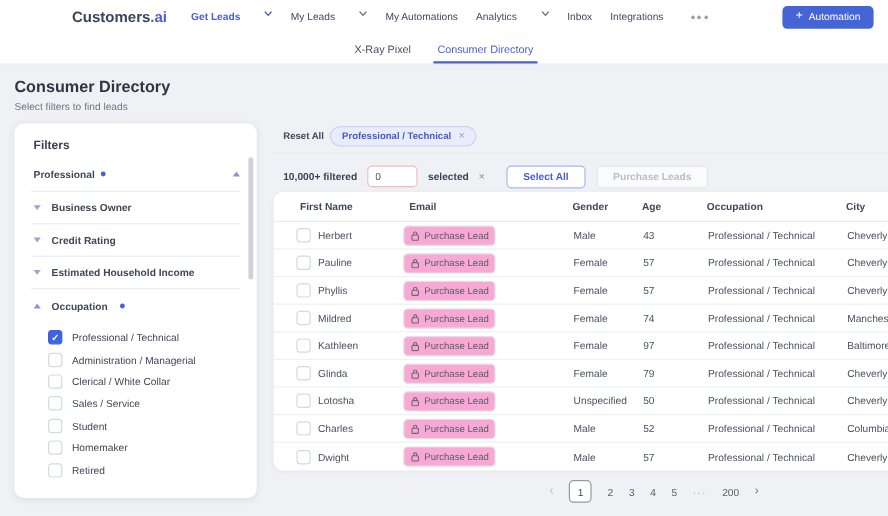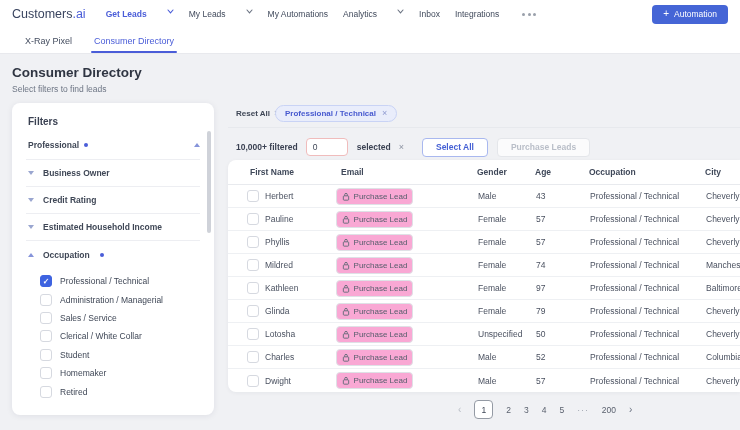--- a/index.html
+++ b/index.html
@@ -4,35 +4,35 @@
 <style>
   * { margin:0; padding:0; box-sizing:border-box; }
   html,body { width:740px; height:430px; }
   body {
     position:relative; font-family:"Liberation Sans", sans-serif;
     background:#f0f1f4; overflow:hidden; color:#454e5e;
   }
   
   .navbar { position:absolute; top:0; left:0; right:0; height:28px; background:#fff;
     display:flex; align-items:center; padding:0 12px; z-index:3; }
-  .logo { font-size:12.5px; font-weight:normal; color:#39445f; }
+  .logo { font-size:12.5px; font-weight:bold; color:#39445f;margin-left:48px; }
   .logo .suffix { color:#4a5dd8; }
   .nav-items { display:flex; align-items:center; gap:15px; margin-left:20px; font-size:8.5px; color:#414a5c; }
   .nav-item { display:flex; align-items:flex-start; gap:20px; cursor:pointer; white-space:nowrap; }
   .nav-item.accent { color:#4a5dd8; font-weight:bold; }
   .chev { display:flex; align-items:center; }
   .dots { display:flex; gap:2.5px; margin-left:8px; align-items:center; }
   .dots i { width:3px; height:3px; border-radius:50%; background:#9aa0ab; }
   .automation-btn { margin-left:auto; background:#4565d6; color:#fff; font-size:8.5px;
     height:19px; padding:0 11px; border-radius:4px; display:flex; align-items:center; gap:5px;
     border:none; font-family:inherit; cursor:pointer; }
   .automation-btn .plus { font-size:10px; line-height:1; }
   
   .tabbar { position:absolute; top:28px; left:0; right:0; height:26px; background:#fff;
-    border-bottom:1px solid #e8e9ed; display:flex; align-items:stretch; padding:0 25px; gap:22px; z-index:2; }
+    border-bottom:1px solid #e8e9ed; display:flex; align-items:stretch; padding:0 12px; gap:22px; z-index:2;justify-content:center; }
   .tab { font-size:9px; color:#454e60; display:flex; align-items:center; position:relative; cursor:pointer; }
   .tab.active { color:#4a5dd8; }
   .tab.active::after { content:""; position:absolute; bottom:0; left:-3px; right:-3px; height:2px;
     background:#4a5dd8; border-radius:2px; }
   
   .page-title { position:absolute; top:65px; left:12px; font-size:13.5px; font-weight:bold; color:#2f3542; }
   .page-subtitle { position:absolute; top:84px; left:12px; font-size:8.5px; color:#6d7584; }
   
   .filters-card { position:absolute; left:12px; top:103px; width:202px; height:312px; background:#fff;
     border-radius:8px; box-shadow:0 1px 6px rgba(20,30,60,.08); }
@@ -191,25 +191,25 @@
     <div class="option">
       <span class="cb checked">✓</span>
       <span class="option-label">Professional / Technical</span>
     </div>
     <div class="option">
       <span class="cb"></span>
       <span class="option-label">Administration / Managerial</span>
     </div>
     <div class="option">
       <span class="cb"></span>
+      <span class="option-label">Clerical / White Collar</span>
+    </div>
+    <div class="option">
+      <span class="cb"></span>
       <span class="option-label">Sales / Service</span>
-    </div>
-    <div class="option">
-      <span class="cb"></span>
-      <span class="option-label">Clerical / White Collar</span>
     </div>
     <div class="option">
       <span class="cb"></span>
       <span class="option-label">Student</span>
     </div>
     <div class="option">
       <span class="cb"></span>
       <span class="option-label">Homemaker</span>
     </div>
     <div class="option">

